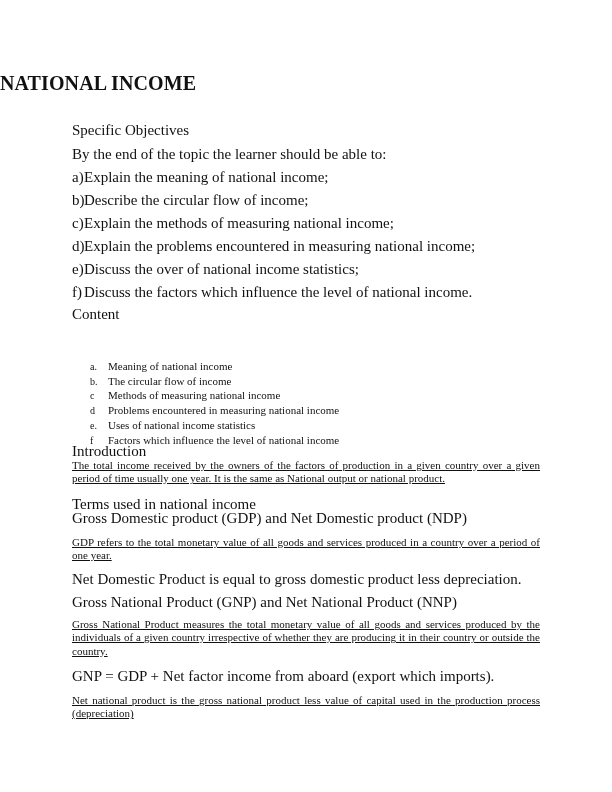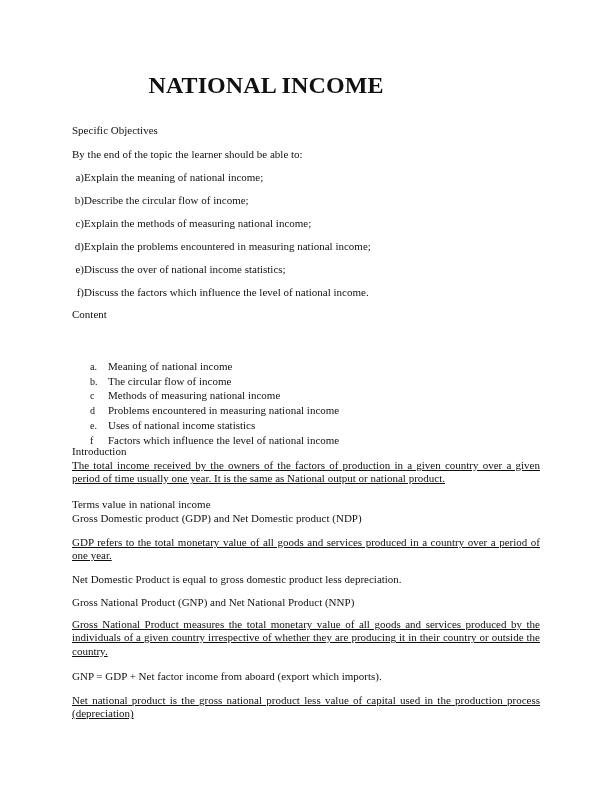--- a/index.html
+++ b/index.html
@@ -1,21 +1,21 @@
 <!DOCTYPE html>
 <html><head>
   <meta charset="utf-8">
   <style>
     html, body { margin: 0; padding: 0; background: #ffffff; }
     body { width: 612px; height: 792px; position: relative; overflow: hidden;
       font-family: "Liberation Serif", "DejaVu Serif", serif; color: #111; }
     .abs { position: absolute; }
-    .title { left: 0; width: 532px; top: 72px; text-align: center;
-      font-weight: bold; font-size: 24px; letter-spacing: 0.1px; }
-    .line { left: 72px; font-size: 11px; line-height: 13px; white-space: nowrap; text-align: right; }
+    .title { left: 0; width: 532px; top: 72px; text-align: left;
+      font-weight: bold; font-size: 20px; letter-spacing: 0.1px; }
+    .line { left: 72px; font-size: 15px; line-height: 13px; white-space: nowrap; }
     .para { left: 72px; width: 468px; font-size: 11px; line-height: 13.4px; text-align: justify; text-decoration: underline; }
     .obj-label { display: inline-block; width: 12px; }
     .content-item { left: 90px; font-size: 11px; line-height: 19px; white-space: nowrap; margin-top: 35px; }
     .content-item .marker { display: inline-block; width: 18px; font-size: 10px; }
   </style>
 </head>
 <body>
 
 <div class="abs title">NATIONAL INCOME</div>
 
@@ -33,21 +33,21 @@
 <div class="abs content-item" style="top:322px"><span class="marker">a.</span><span>Meaning of national income</span></div>
 <div class="abs content-item" style="top:337px"><span class="marker">b.</span><span>The circular flow of income</span></div>
 <div class="abs content-item" style="top:351px"><span class="marker">c</span><span>Methods of measuring national income</span></div>
 <div class="abs content-item" style="top:366px"><span class="marker">d</span><span>Problems encountered in measuring national income</span></div>
 <div class="abs content-item" style="top:381px"><span class="marker">e.</span><span>Uses of national income statistics</span></div>
 <div class="abs content-item" style="top:396px"><span class="marker">f</span><span>Factors which influence the level of national income</span></div>
 
 <div class="abs line" style="top:445px">Introduction</div>
 <div class="abs para" style="top:459px">The total income received by the owners of the factors of production in a given country over a given period of time usually one year. It is the same as National output or national product.</div>
 
-<div class="abs line" style="top:498px">Terms value in national income</div>
+<div class="abs line" style="top:498px">Terms used in national income</div>
 <div class="abs line" style="top:512px">Gross Domestic product (GDP) and Net Domestic product (NDP)</div>
 
 <div class="abs para" style="top:536px">GDP refers to the total monetary value of all goods and services produced in a country over a period of one year.</div>
 <div class="abs line" style="top:573px">Net Domestic Product is equal to gross domestic product less depreciation.</div>
 <div class="abs line" style="top:596px">Gross National Product (GNP) and Net National Product (NNP)</div>
 
 <div class="abs para" style="top:618px">Gross National Product measures the total monetary value of all goods and services produced by the individuals of a given country irrespective of whether they are producing it in their country or outside the country.</div>
 <div class="abs line" style="top:670px">GNP = GDP + Net factor income from aboard (export which imports).</div>
 <div class="abs para" style="top:694px">Net national product is the gross national product less value of capital used in the production process (depreciation)</div>
 

